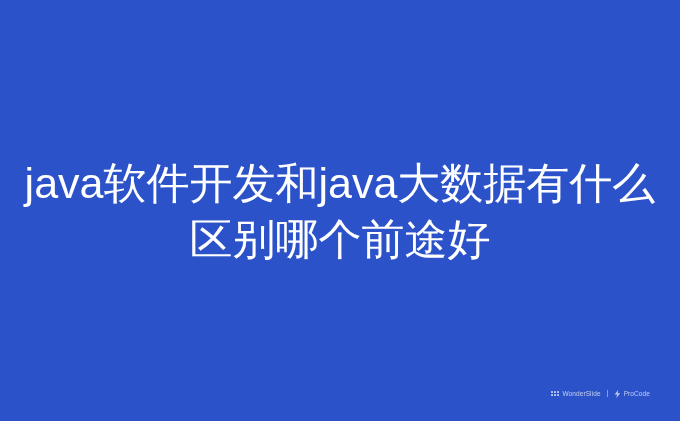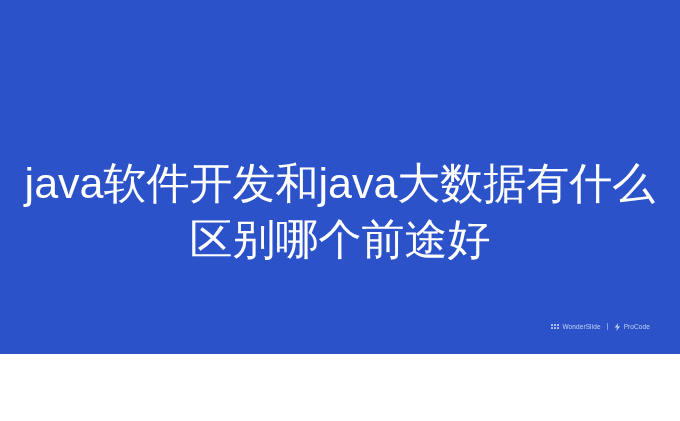--- a/index.html
+++ b/index.html
@@ -12,21 +12,21 @@
     width: 680px;
     height: 421px;
     overflow: hidden;
     font-family: "Liberation Sans", "DejaVu Sans", sans-serif;
     background: #ffffff;
   }
 
   .slide {
     position: relative;
     width: 680px;
-    height: 354px;
+    height: 421px;
     background-color: #2b52c8;
     box-sizing: border-box;
     overflow: hidden;
   }
 
   
   .headline-block {
     position: absolute;
     left: 0;
     top: 0;

